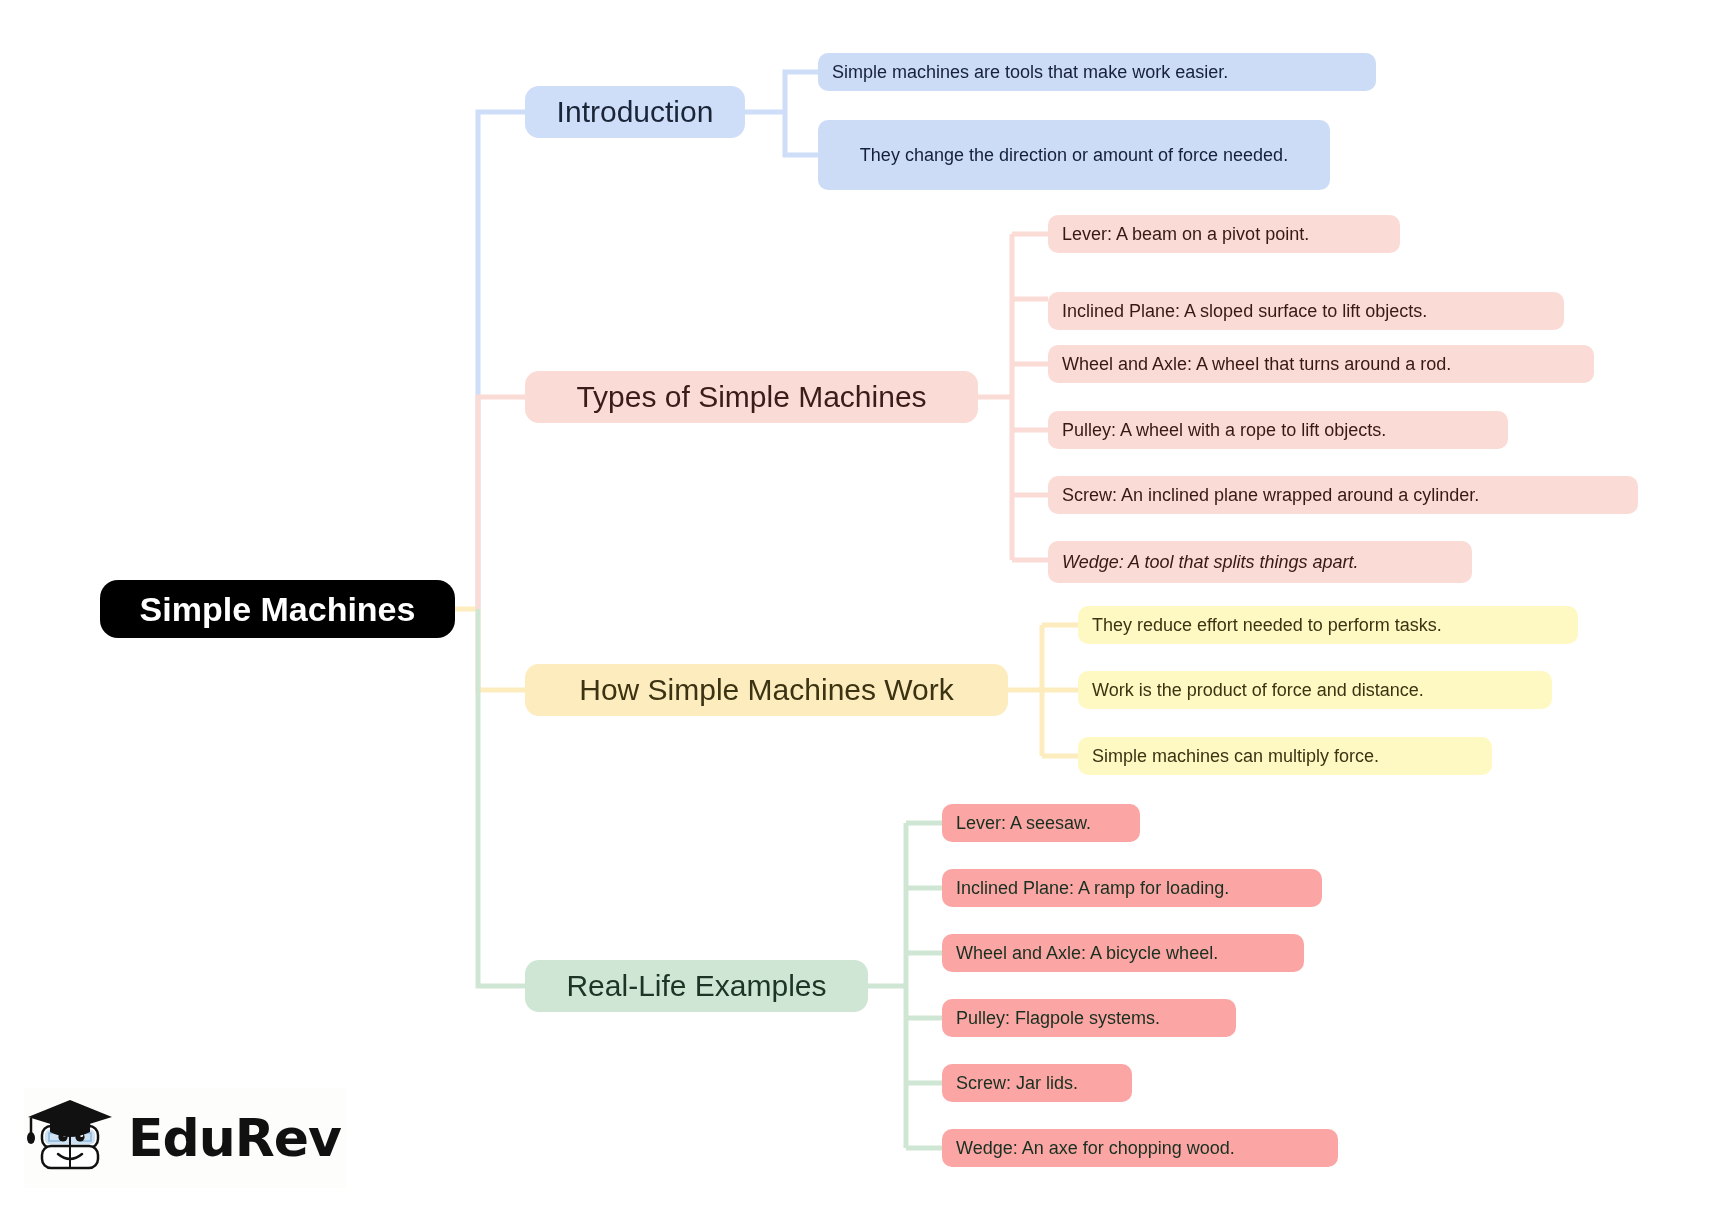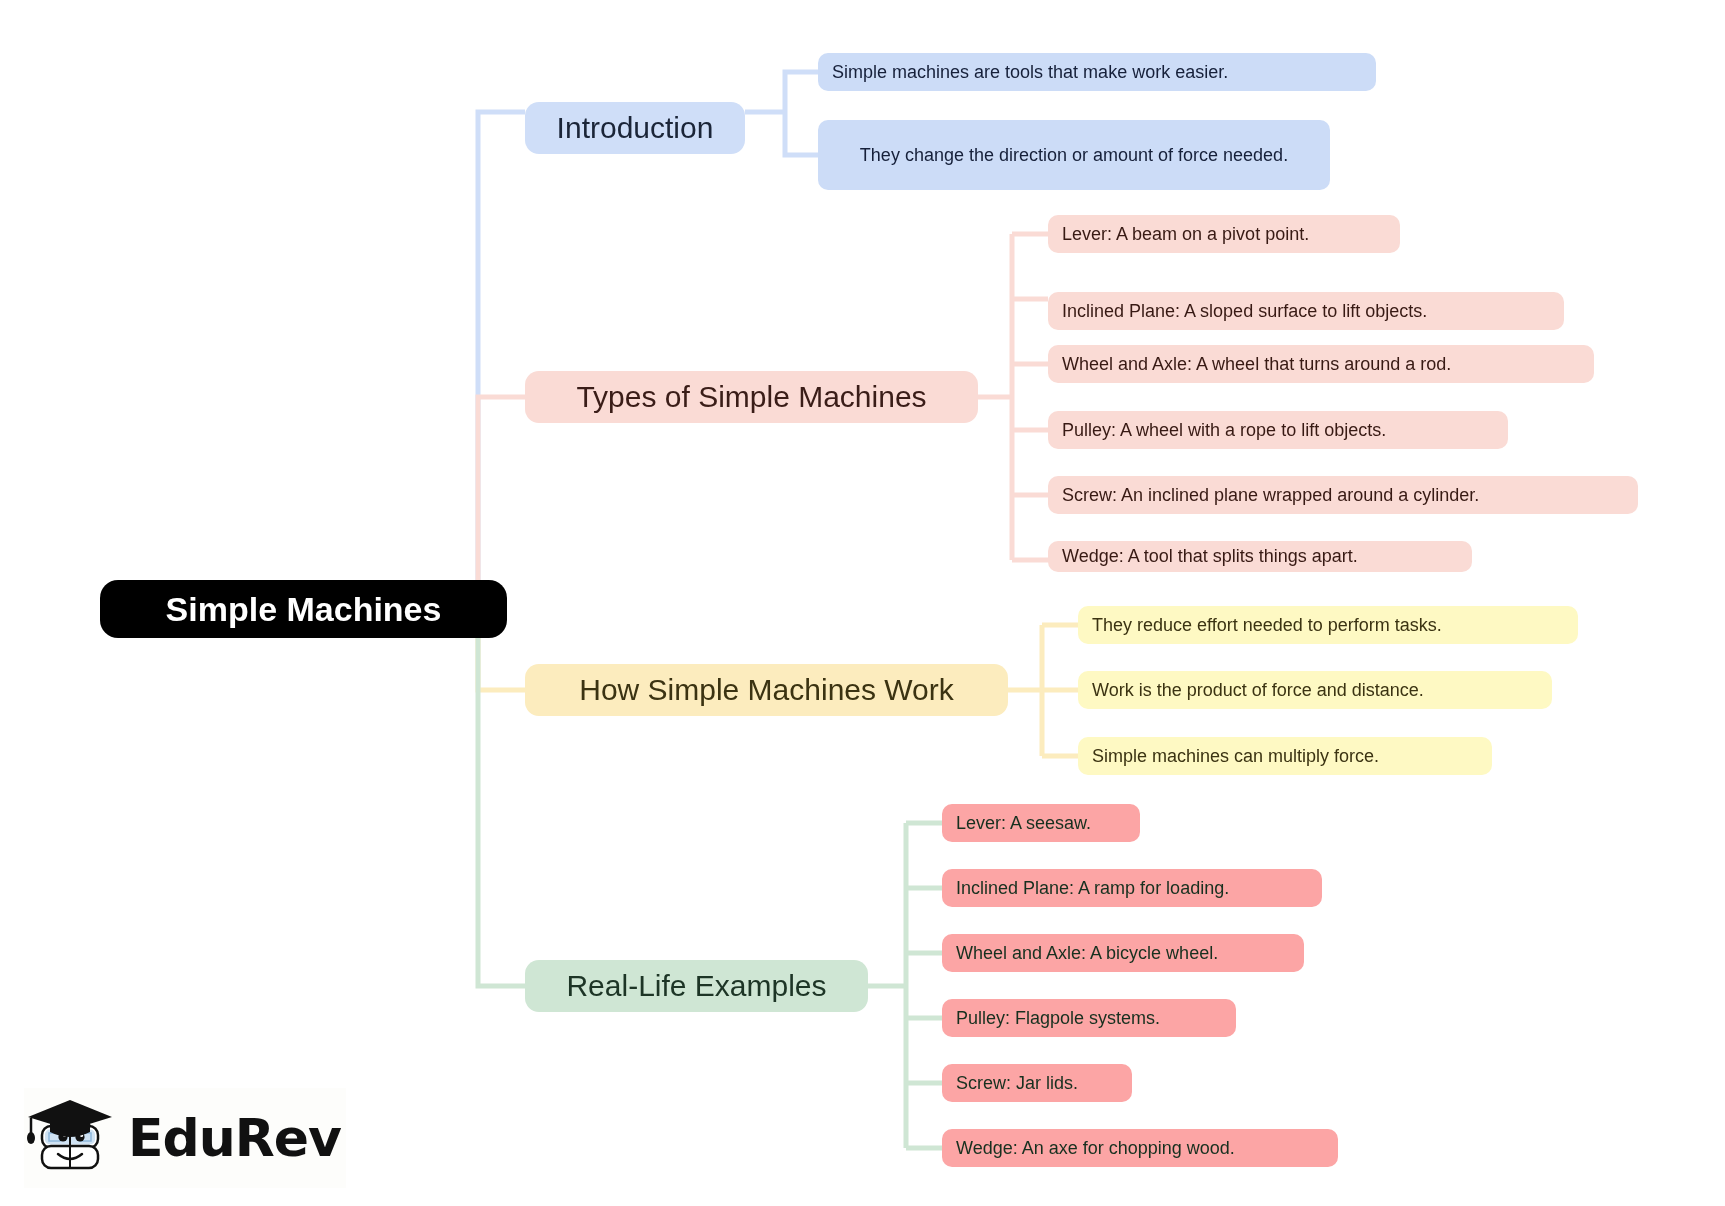--- a/index.html
+++ b/index.html
@@ -132,25 +132,25 @@
       <path d="M906,823 L906,1148" stroke="#cfe6d4"></path>
       <path d="M906,823 L942,823" stroke="#cfe6d4"></path>
       <path d="M906,888 L942,888" stroke="#cfe6d4"></path>
       <path d="M906,953 L942,953" stroke="#cfe6d4"></path>
       <path d="M906,1018 L942,1018" stroke="#cfe6d4"></path>
       <path d="M906,1083 L942,1083" stroke="#cfe6d4"></path>
       <path d="M906,1148 L942,1148" stroke="#cfe6d4"></path>
     </g>
   </svg>
 
-  <div class="node root" style="left:100px; top:580px; width:407px; height:58px;">
+  <div class="node root" style="left:100px; top:580px; width:355px; height:58px;">
     <span>Simple Machines</span>
   </div>
 
-  <div class="node branch blue" style="left:525px; top:102px; width:220px; height:52px;">
+  <div class="node branch blue" style="left:525px; top:86px; width:220px; height:52px;">
     <span>Introduction</span>
   </div>
   <div class="node leaf blue" style="left:818px; top:53px; width:558px; height:38px;">
     <span>Simple machines are tools that make work easier.</span>
   </div>
   <div class="node leaf blue wrap" style="left:818px; top:120px; width:512px; height:70px; line-height:33px;">
     <span>They change the direction or amount of force needed.</span>
   </div>
 
   <div class="node branch pink" style="left:525px; top:371px; width:453px; height:52px;">
@@ -164,21 +164,21 @@
   </div>
   <div class="node leaf pink" style="left:1048px; top:345px; width:546px; height:38px;">
     <span>Wheel and Axle: A wheel that turns around a rod.</span>
   </div>
   <div class="node leaf pink" style="left:1048px; top:411px; width:460px; height:38px;">
     <span>Pulley: A wheel with a rope to lift objects.</span>
   </div>
   <div class="node leaf pink" style="left:1048px; top:476px; width:590px; height:38px;">
     <span>Screw: An inclined plane wrapped around a cylinder.</span>
   </div>
-  <div class="node leaf pink" style="left:1048px; top:541px; width:424px; height:31px;">
+  <div class="node leaf pink" style="left:1048px; top:541px; width:424px; height:42px;font-style:italic;">
     <span>Wedge: A tool that splits things apart.</span>
   </div>
 
   <div class="node branch yellow" style="left:525px; top:664px; width:483px; height:52px;">
     <span>How Simple Machines Work</span>
   </div>
   <div class="node leaf yellow" style="left:1078px; top:606px; width:500px; height:38px;">
     <span>They reduce effort needed to perform tasks.</span>
   </div>
   <div class="node leaf yellow" style="left:1078px; top:671px; width:474px; height:38px;">

